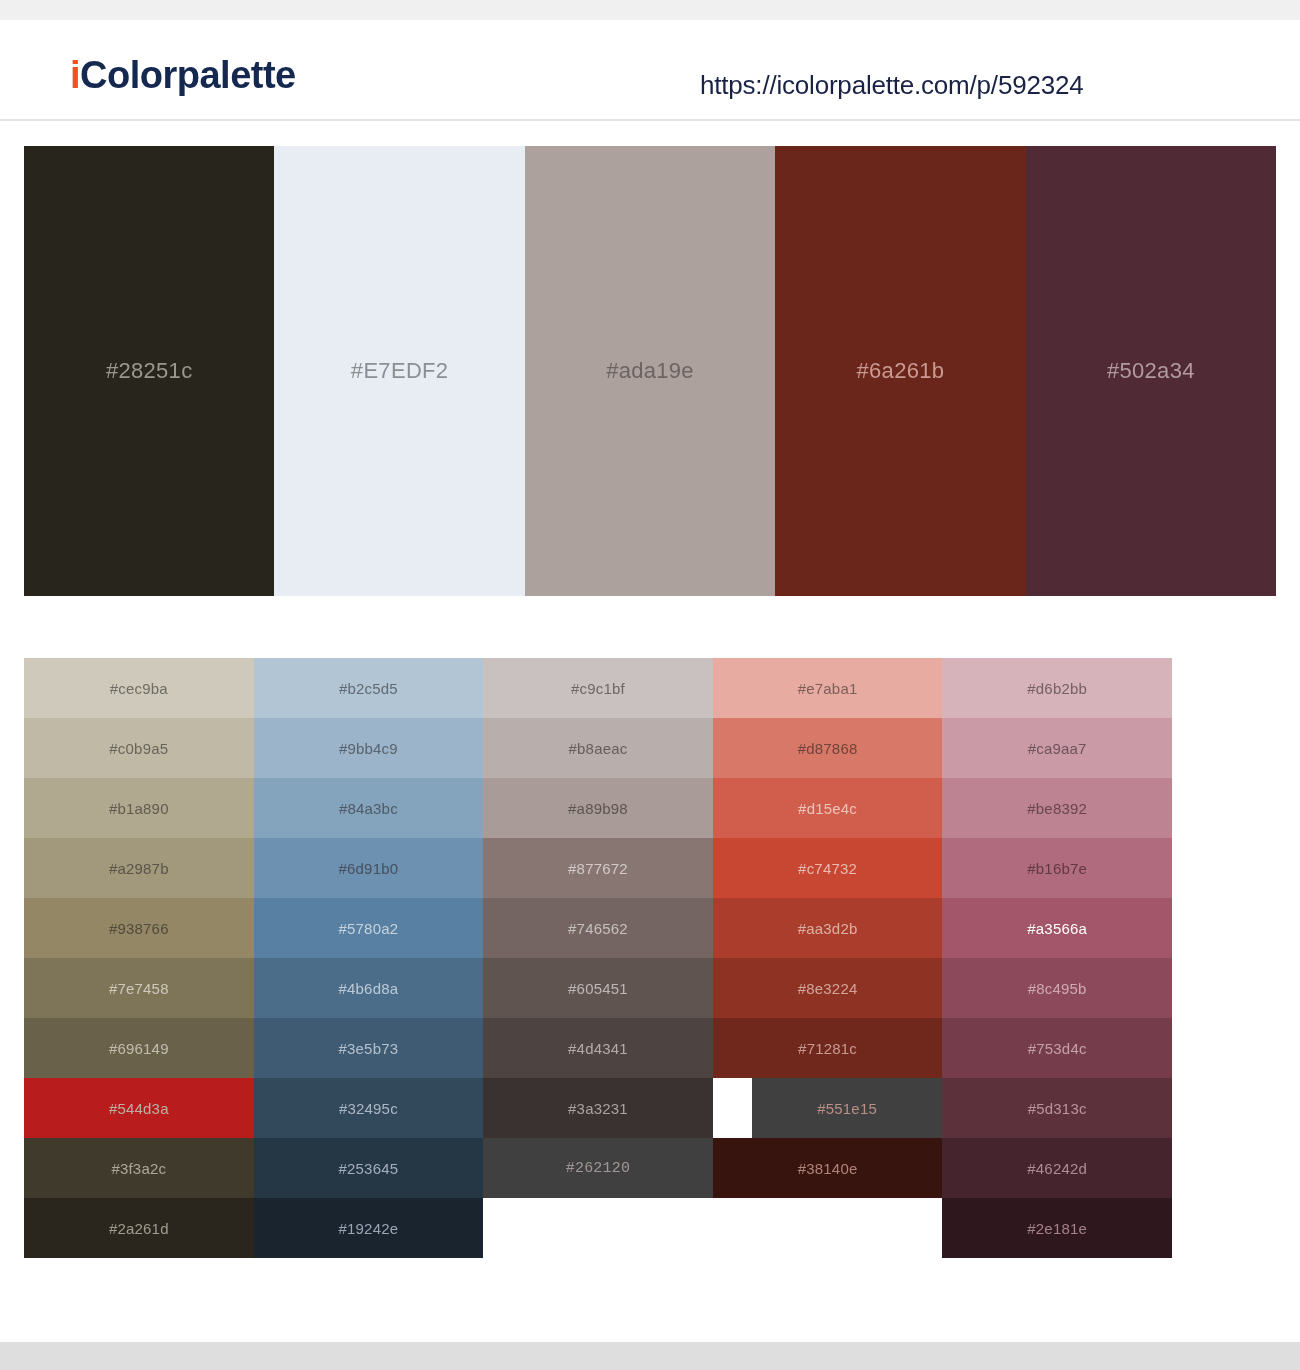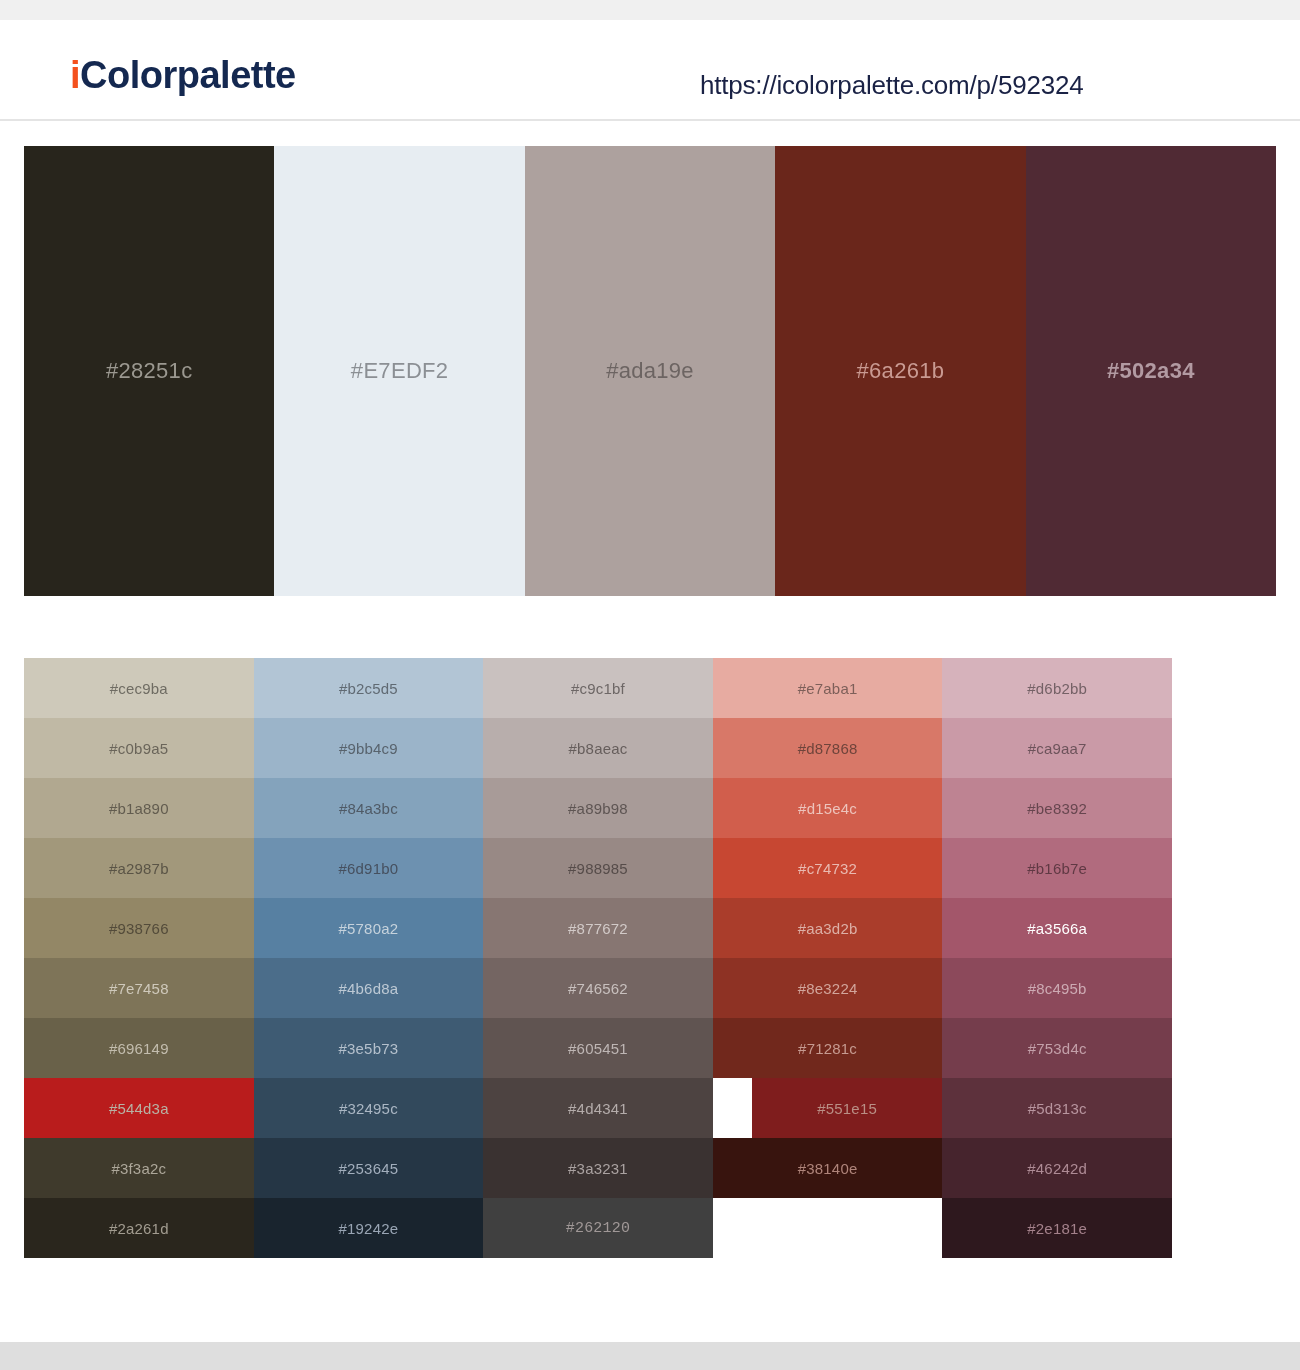--- a/index.html
+++ b/index.html
@@ -135,21 +135,21 @@
     <div class="main-swatch" style="background: rgb(231, 237, 242);">
       <span class="main-swatch-label" style="color: rgb(139, 143, 148);">#E7EDF2</span>
     </div>
     <div class="main-swatch" style="background: rgb(173, 161, 158);">
       <span class="main-swatch-label" style="color: rgb(108, 100, 98);">#ada19e</span>
     </div>
     <div class="main-swatch" style="background: rgb(106, 38, 27);">
       <span class="main-swatch-label" style="color: rgb(201, 154, 146);">#6a261b</span>
     </div>
     <div class="main-swatch" style="background: rgb(80, 42, 52);">
-      <span class="main-swatch-label" style="color: rgb(178, 154, 162); font-weight: bold;">#502a34</span>
+      <span class="main-swatch-label" style="color: rgb(178, 154, 162);">#502a34</span>
     </div>
   </div>
 
   <div class="shade-grid" id="shade-grid">
       <div class="shade-col">
         <div class="shade-cell" style="background: rgb(206, 201, 186);">
           <span style="color: rgb(111, 108, 99);">#cec9ba</span>
         </div>
         <div class="shade-cell" style="background: rgb(192, 185, 165);">
           <span style="color: rgb(106, 101, 90);">#c0b9a5</span>
@@ -214,23 +214,20 @@
       <div class="shade-col">
         <div class="shade-cell" style="background: rgb(201, 193, 191);">
           <span style="color: rgb(109, 103, 102);">#c9c1bf</span>
         </div>
         <div class="shade-cell" style="background: rgb(184, 174, 172);">
           <span style="color: rgb(102, 94, 92);">#b8aeac</span>
         </div>
         <div class="shade-cell" style="background: rgb(168, 155, 152);">
           <span style="color: rgb(94, 85, 83);">#a89b98</span>
         </div>
-        <div class="shade-cell" style="background: rgb(152, 137, 133);">
-          <span style="color: rgb(86, 76, 74);">#988985</span>
-        </div>
         <div class="shade-cell" style="background: rgb(135, 118, 114);">
           <span style="color: rgb(210, 202, 200);">#877672</span>
         </div>
         <div class="shade-cell" style="background: rgb(116, 101, 98);">
           <span style="color: rgb(200, 192, 190);">#746562</span>
         </div>
         <div class="shade-cell" style="background: rgb(96, 84, 81);">
           <span style="color: rgb(190, 182, 180);">#605451</span>
         </div>
         <div class="shade-cell" style="background: rgb(77, 67, 65);">
@@ -258,21 +255,21 @@
         </div>
         <div class="shade-cell" style="background: rgb(170, 61, 43);">
           <span style="color: rgb(221, 176, 166);">#aa3d2b</span>
         </div>
         <div class="shade-cell" style="background: rgb(142, 50, 36);">
           <span style="color: rgb(210, 165, 155);">#8e3224</span>
         </div>
         <div class="shade-cell" style="background: rgb(113, 40, 28);">
           <span style="color: rgb(198, 154, 144);">#71281c</span>
         </div>
-        <div class="shade-cell" style="background: #7f1d1d; margin-left: 39px;">
+        <div class="shade-cell" style="background: #404040; margin-left: 39px;">
           <span style="color: rgb(186, 143, 133);">#551e15</span>
         </div>
         <div class="shade-cell" style="background: rgb(56, 20, 14);">
           <span style="color: rgb(175, 132, 122);">#38140e</span>
         </div>
       </div>
       <div class="shade-col">
         <div class="shade-cell" style="background: rgb(214, 178, 187);">
           <span style="color: rgb(116, 97, 102);">#d6b2bb</span>
         </div>

